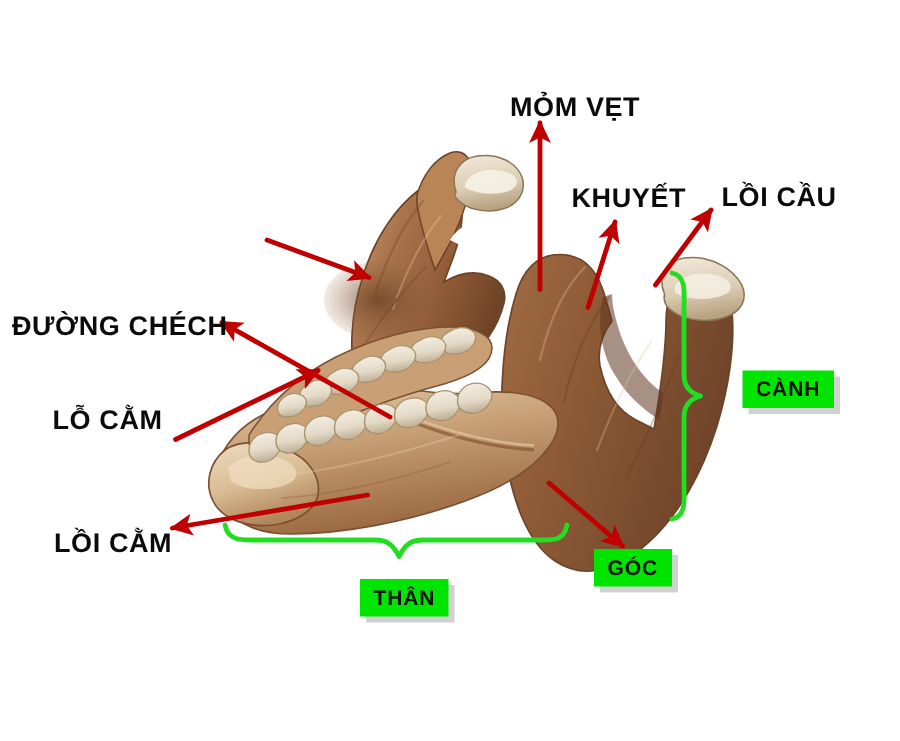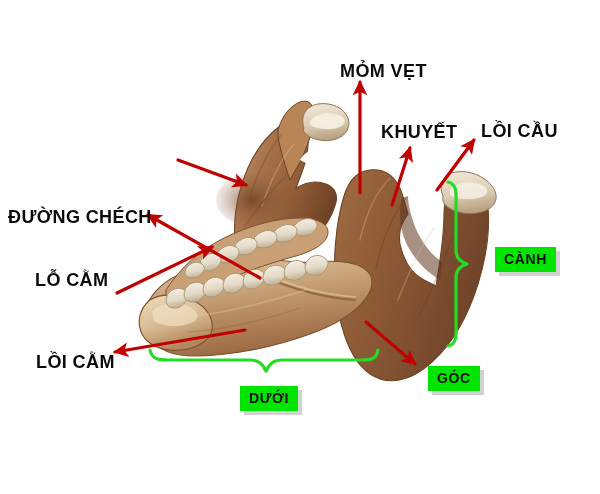--- a/index.html
+++ b/index.html
@@ -246,16 +246,16 @@
   </svg>
 
   <div class="label" style="left:8px; top:208px;">ĐƯỜNG CHÉCH</div>
   <div class="label" style="left:35px; top:271px;">LỖ CẰM</div>
   <div class="label" style="left:36px; top:353px;">LỒI CẰM</div>
   <div class="label" style="left:340px; top:62px;">MỎM VẸT</div>
   <div class="label" style="left:381px; top:123px;text-align:center;">KHUYẾT</div>
   <div class="label" style="left:481px; top:122px;">LỒI CẦU</div>
 
   <div class="tag" style="left:452px; top:247px;margin-left:43px;">CÀNH</div>
-  <div class="tag" style="left:428px; top:366px;text-align:right;">GÓC</div>
-  <div class="tag" style="left:240px; top:386px;">DƯỚI</div>
+  <div class="tag" style="left:396px; top:366px;text-align:right;">GÓC</div>
+  <div class="tag" style="left:240px; top:386px;">THÂN</div>
 
 </div>
 
 </body></html>

